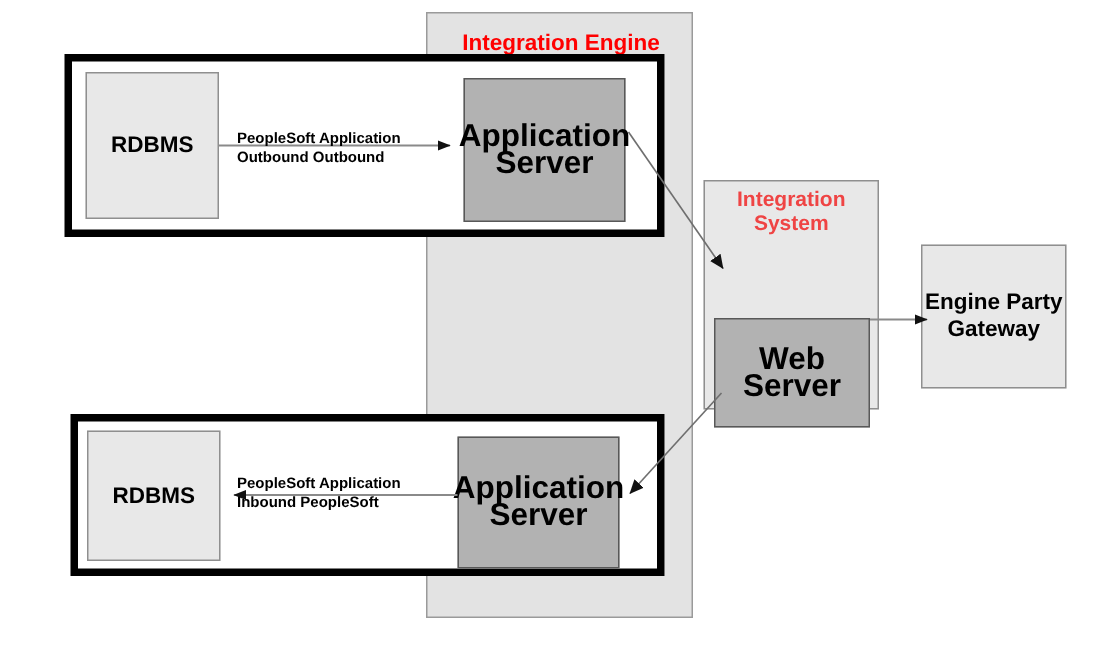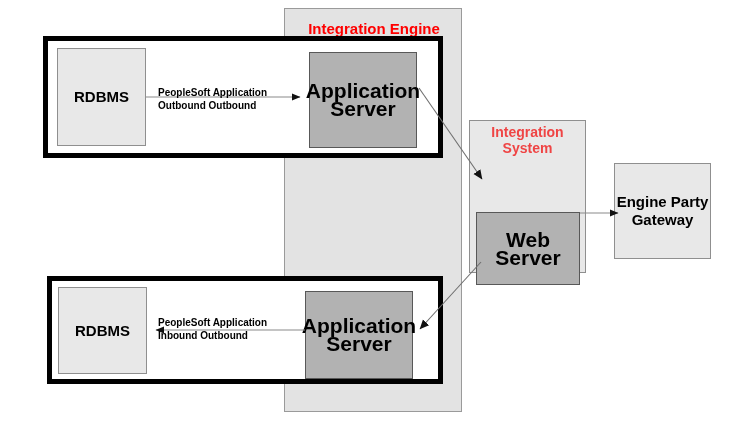--- a/index.html
+++ b/index.html
@@ -199,16 +199,16 @@
     <line x1="580" y1="213" x2="618" y2="213" stroke="#8a8a8a" stroke-width="1.2" marker-end="url(#arrow-gray)"></line>
   </svg>
 
   <div class="abs edge-label" id="label-outbound">
     <span>PeopleSoft Application</span><br>
     <span>Outbound Outbound</span>
   </div>
 
   <div class="abs edge-label" id="label-inbound">
     <span>PeopleSoft Application</span><br>
-    <span>Inbound Outbound</span>
+    <span>Inbound PeopleSoft</span>
   </div>
 
 </div>
 
 </body></html>

